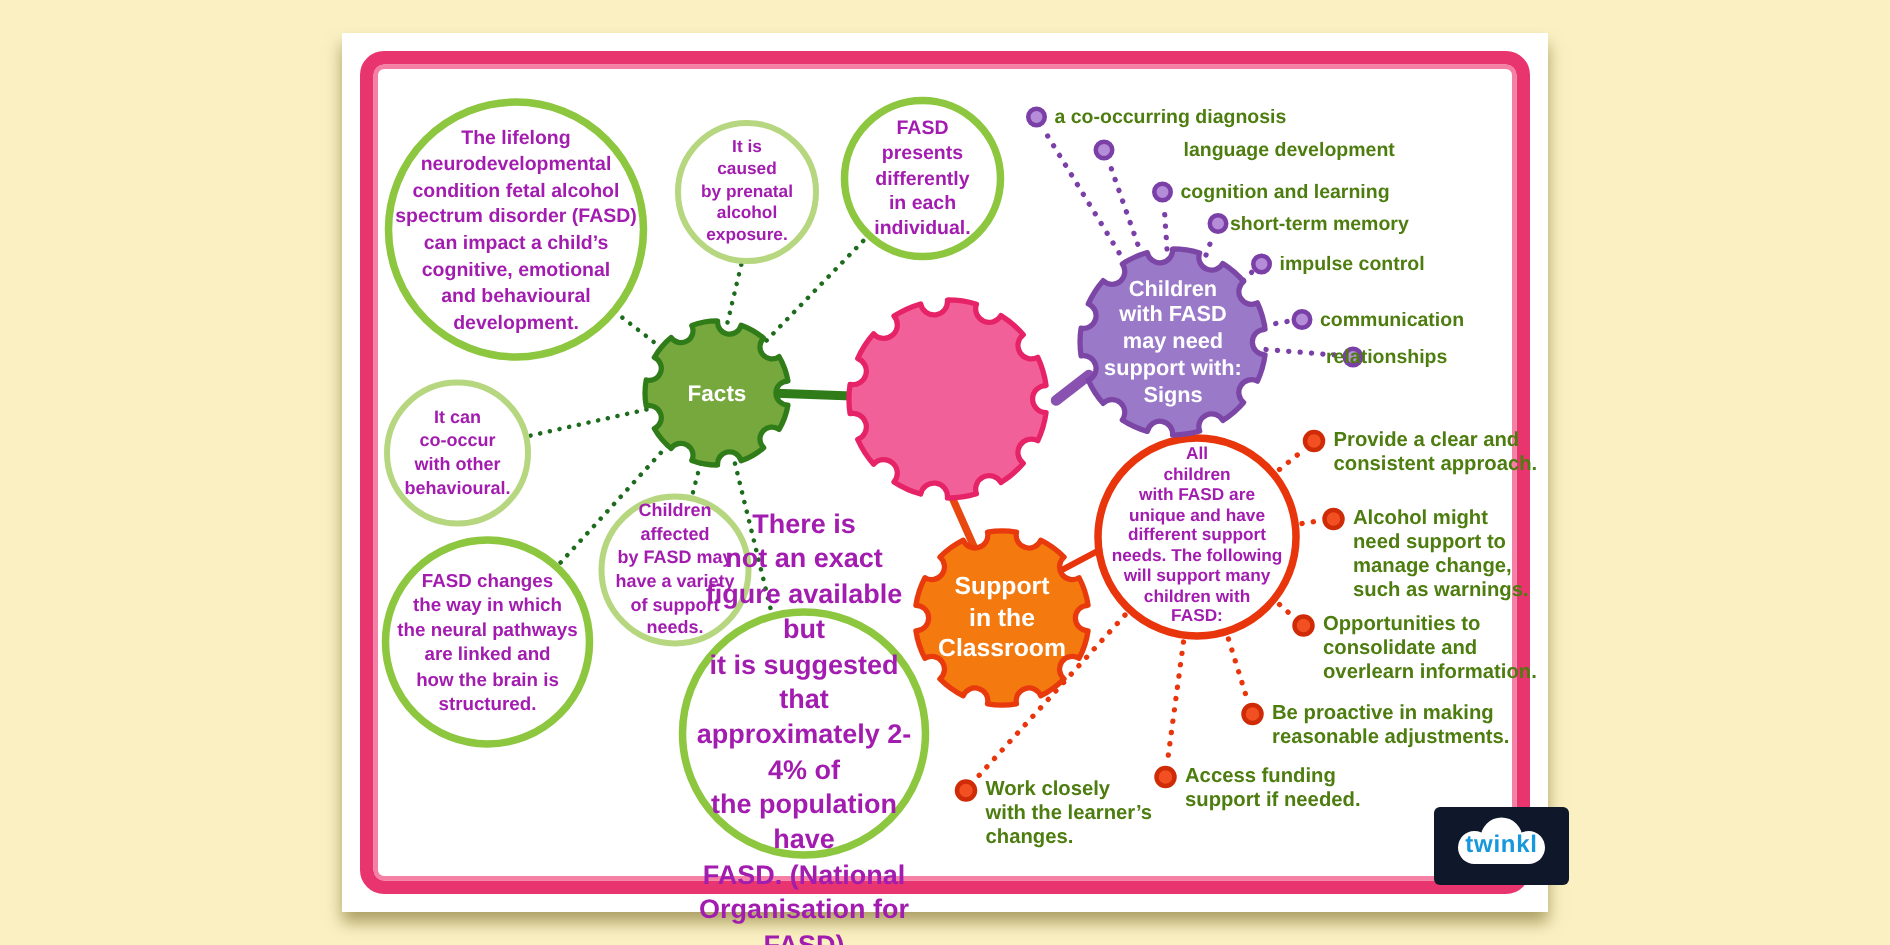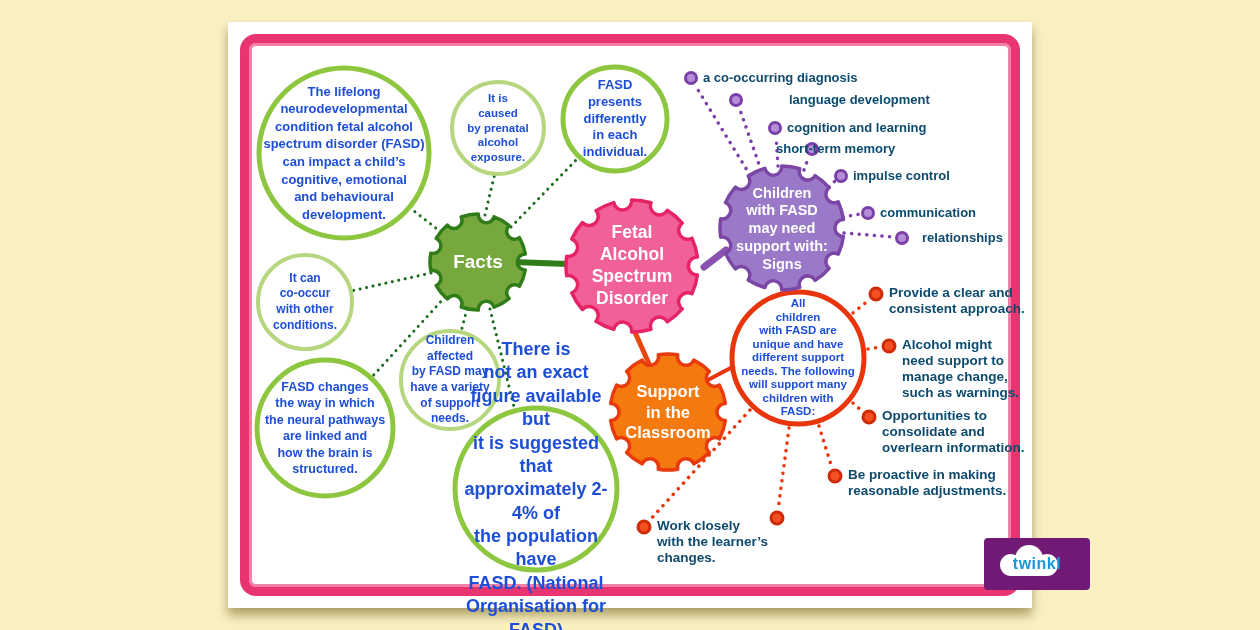--- a/index.html
+++ b/index.html
@@ -4,31 +4,31 @@
 <style>
   html,body{margin:0;padding:0;background:#faf0c2;}
   .stage{position:relative;width:1260px;height:630px;background:#faf0c2;
          font-family:"Liberation Sans",sans-serif;overflow:hidden;}
   .card{position:absolute;left:228px;top:22px;width:804px;height:586px;background:#ffffff;
         box-shadow:0 7px 10px rgba(110,95,25,.55);}
   .frame{position:absolute;inset:12px;border:9px solid #e9356f;border-radius:16px;
          box-shadow:inset 0 0 0 3px #f580a6;}
   svg.diagram{position:absolute;left:0;top:0;pointer-events:none;}
   .t{position:absolute;display:flex;align-items:center;justify-content:center;text-align:center;
-     font-weight:bold;color:#1d4ed8;white-space:pre-line;}
+     font-weight:bold;color:#a21caf;white-space:pre-line;}
   .hub{color:#ffffff;}
-  .lbl{position:absolute;font-weight:bold;color:#0c4a6e;}
+  .lbl{position:absolute;font-weight:bold;color:#4d7c0f;}
   .sign{font-size:13px;line-height:16px;white-space:nowrap;}
   .sup{font-size:13.5px;line-height:16px;white-space:pre-line;}
   .dg{stroke:#1d6b1d;stroke-width:3;stroke-dasharray:0.1 6.5;stroke-linecap:round;fill:none;}
   .dp{stroke:#7b3fa8;stroke-width:3.5;stroke-dasharray:0.1 7.5;stroke-linecap:round;fill:none;}
   .dr{stroke:#e8350c;stroke-width:3.5;stroke-dasharray:0.1 7.5;stroke-linecap:round;fill:none;}
   .cm{fill:#ffffff;stroke:#8dc63f;stroke-width:5;}
   .cl{fill:#ffffff;stroke:#b6d780;stroke-width:4;}
-  .badge{position:absolute;left:984px;top:538px;width:106px;height:52px;background:#701a75;
+  .badge{position:absolute;left:956px;top:538px;width:90px;height:52px;background:#0f172a;
          border-radius:4px;z-index:5;}
   .twinkl{position:absolute;inset:0;display:flex;align-items:center;justify-content:center;
           font-weight:bold;font-size:16px;color:#1798dd;letter-spacing:.5px;}
 </style>
 </head>
 <body>
 
 <div class="stage">
 
   <div class="card">
@@ -120,21 +120,21 @@
 alcohol
 exposure.</div>
   <div class="t" style="left:567px;top:74px;width:96px;height:90px;font-size:13px;line-height:1.3;">FASD
 presents
 differently
 in each
 individual.</div>
   <div class="t" style="left:262px;top:262px;width:86px;height:80px;font-size:12px;line-height:1.3;">It can
 co-occur
 with other
-conditions.</div>
+behavioural.</div>
   <div class="t" style="left:261px;top:373px;width:128px;height:110px;font-size:12.5px;line-height:1.32;">FASD changes
 the way in which
 the neural pathways
 are linked and
 how the brain is
 structured.</div>
   <div class="t" style="left:403px;top:332px;width:94px;height:96px;font-size:12px;line-height:1.3;">Children
 affected
 by FASD may
 have a variety
@@ -153,53 +153,51 @@
   <div class="t" style="left:736px;top:296px;width:124px;height:124px;font-size:11.5px;line-height:1.18;">All
 children
 with FASD are
 unique and have
 different support
 needs. The following
 will support many
 children with
 FASD:</div>
 
-  <div class="t hub" style="left:433px;top:244px;width:90px;height:36px;font-size:19px;">Facts</div>
-  <div class="t hub" style="left:567px;top:212px;width:130px;height:108px;font-size:17.5px;line-height:1.25;">Fetal
-Alcohol
-Spectrum
-Disorder</div>
+  <div class="t hub" style="left:433px;top:244px;width:90px;height:36px;font-size:15px;">Facts</div>
   <div class="t hub" style="left:724px;top:183px;width:116px;height:92px;font-size:14.5px;line-height:1.22;">Children
 with FASD
 may need
 support with:
 Signs</div>
   <div class="t hub" style="left:608px;top:377px;width:120px;height:70px;font-size:16.5px;line-height:1.25;">Support
 in the
 Classroom</div>
 
   <div class="lbl sign" style="left:703px;top:70px;">a co-occurring diagnosis</div>
   <div class="lbl sign" style="left:748px;top:92px;padding-left:41px;">language development</div>
   <div class="lbl sign" style="left:787px;top:120px;">cognition and learning</div>
-  <div class="lbl sign" style="left:776px;top:141px;">short-term memory</div>
+  <div class="lbl sign" style="left:820px;top:141px;">short-term memory</div>
   <div class="lbl sign" style="left:853px;top:168px;">impulse control</div>
   <div class="lbl sign" style="left:880px;top:205px;">communication</div>
-  <div class="lbl sign" style="left:922px;top:230px;">relationships</div>
+  <div class="lbl sign" style="left:884px;top:230px;">relationships</div>
 
   <div class="lbl sup" style="left:889px;top:285px;">Provide a clear and
 consistent approach.</div>
   <div class="lbl sup" style="left:902px;top:337px;">Alcohol might
 need support to
 manage change,
 such as warnings.</div>
   <div class="lbl sup" style="left:848px;top:467px;">Be proactive in making
 reasonable adjustments.</div>
   <div class="lbl sup" style="left:882px;top:408px;">Opportunities to
 consolidate and
 overlearn information.</div>
+  <div class="lbl sup" style="left:790px;top:509px;">Access funding
+support if needed.</div>
   <div class="lbl sup" style="left:657px;top:518px;">Work closely
 with the learner’s
 changes.</div>
 
   <div class="badge">
     <svg width="90" height="52" viewBox="0 0 90 52" style="position:absolute;inset:0;">
       <circle cx="27" cy="27" r="11" fill="#ffffff"></circle>
       <circle cx="45" cy="21" r="14" fill="#ffffff"></circle>
       <circle cx="63" cy="27" r="11" fill="#ffffff"></circle>
       <rect x="21" y="22" width="48" height="16" rx="8" fill="#ffffff"></rect>

